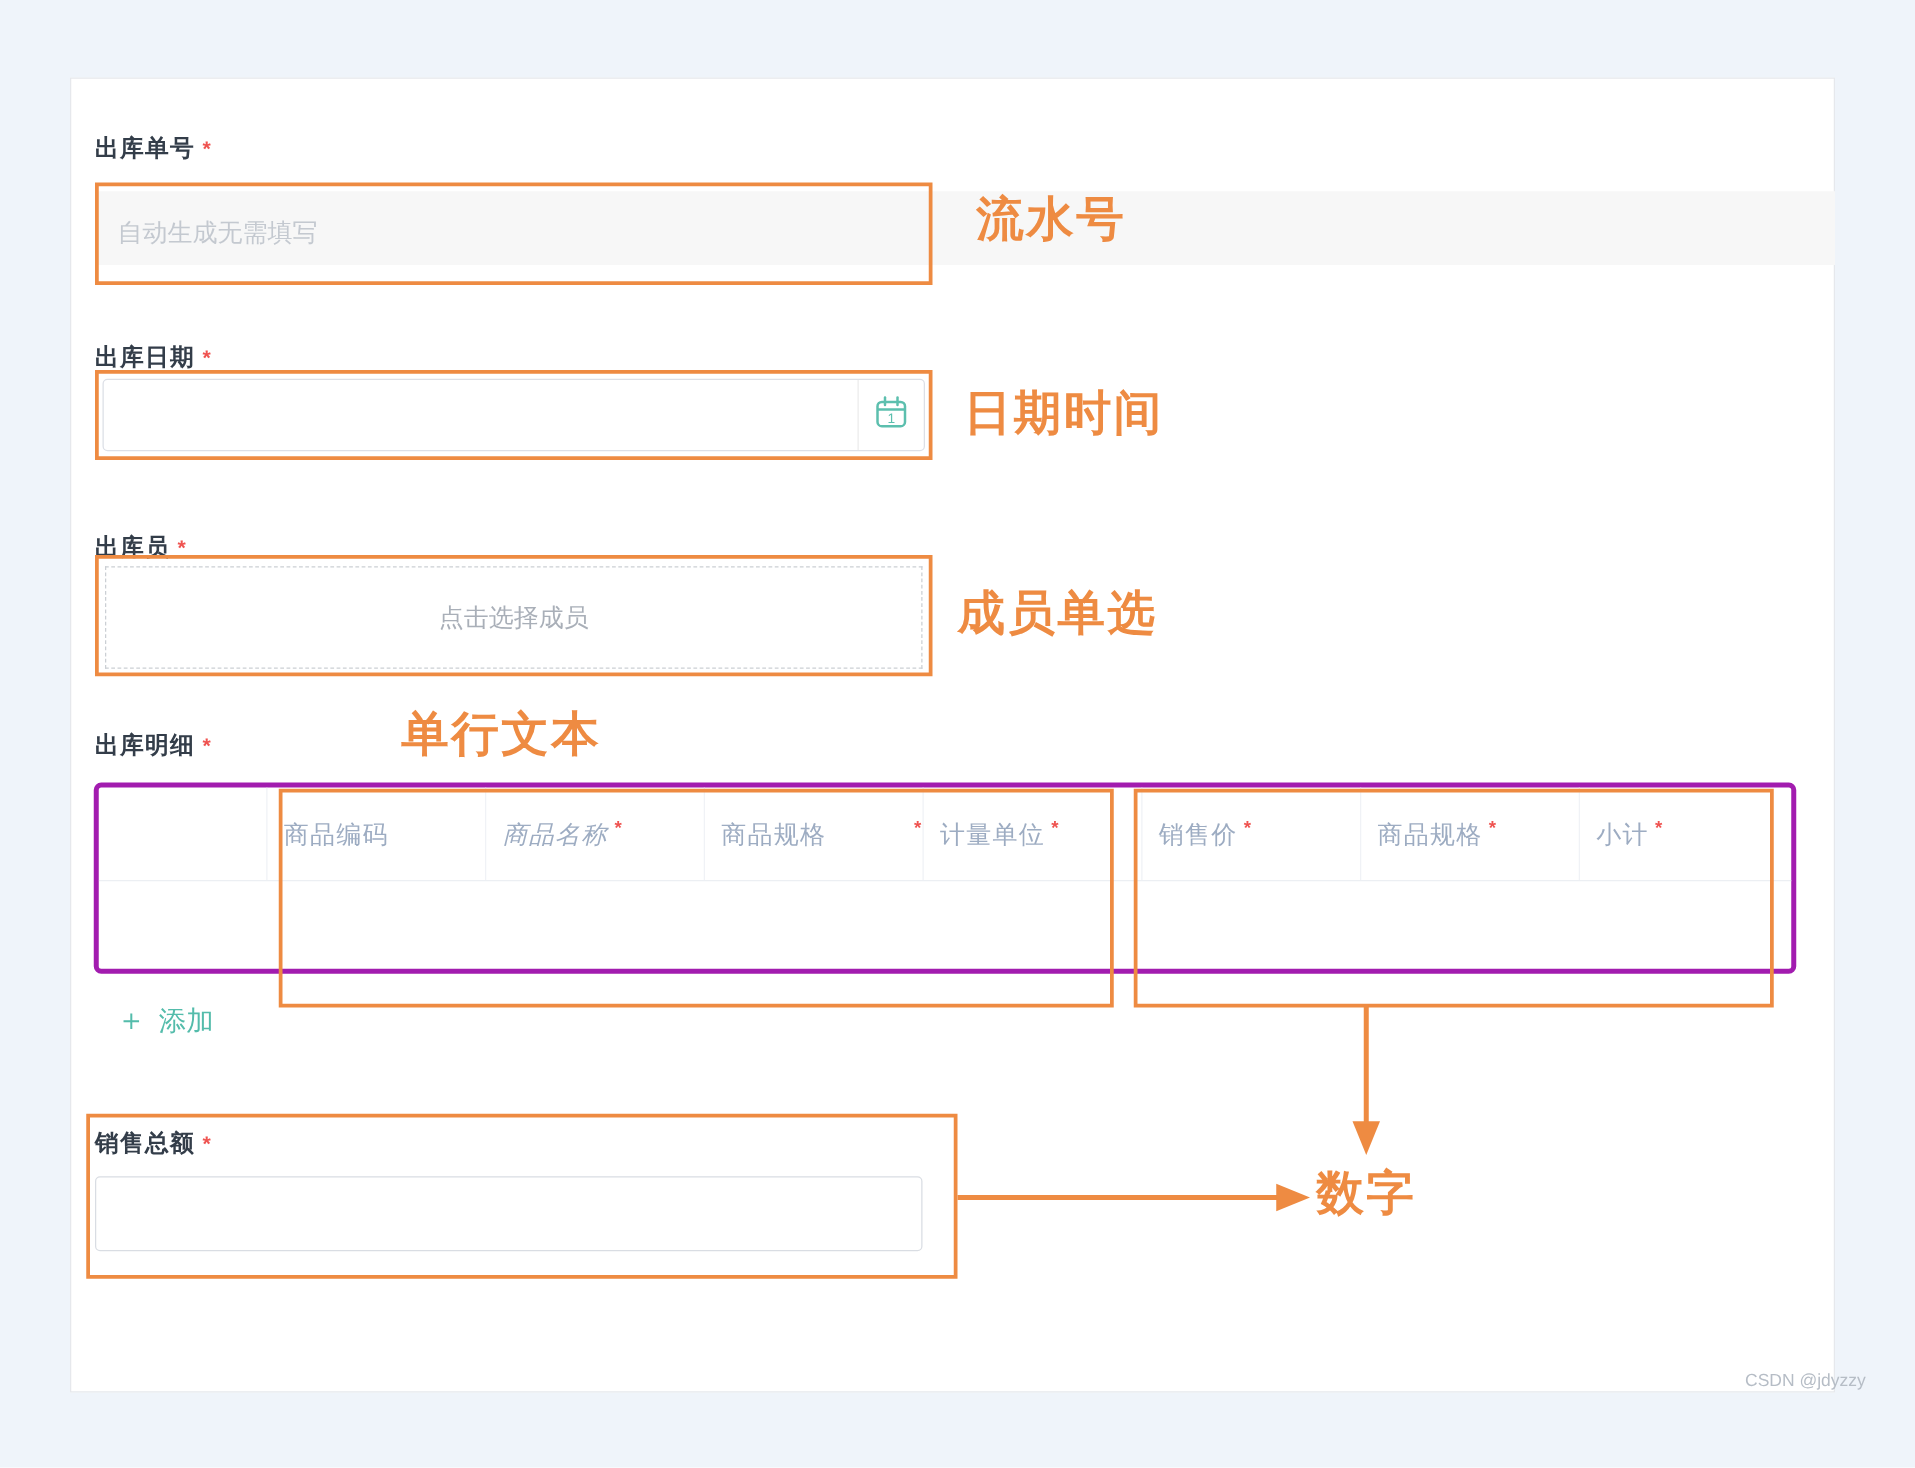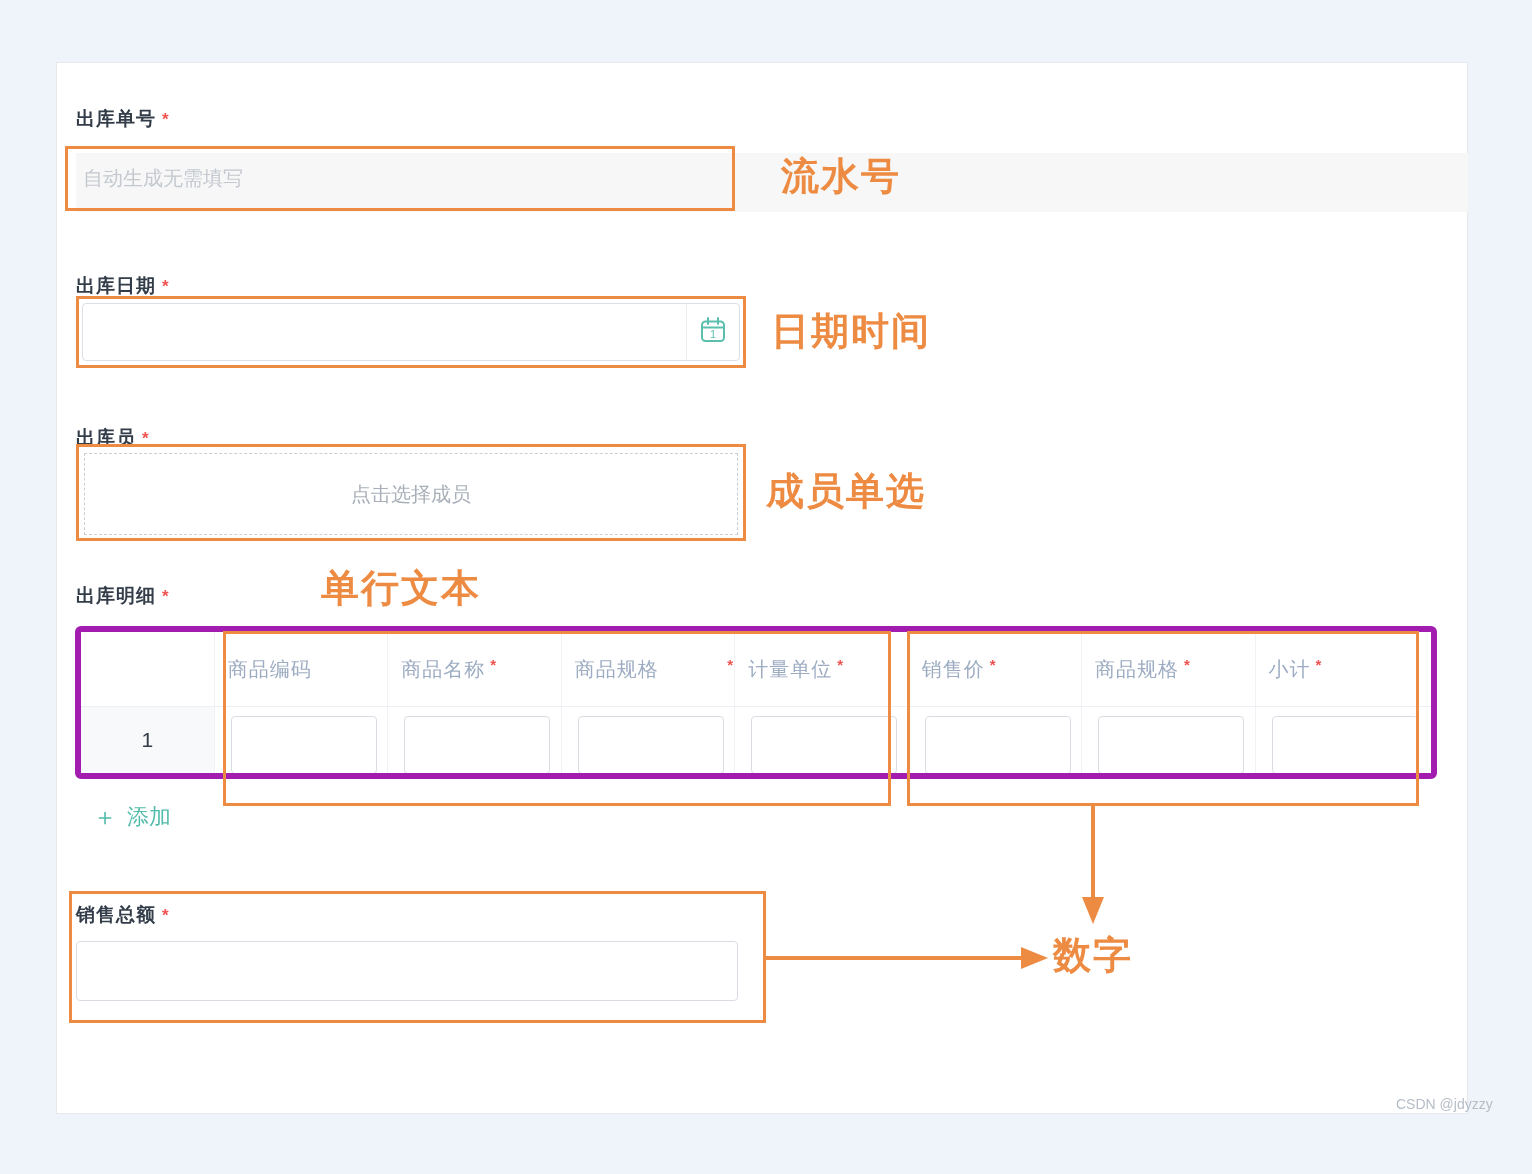--- a/index.html
+++ b/index.html
@@ -39,22 +39,22 @@
     display:flex;align-items:center;justify-content:center;
   }
   .member-box{
     position:absolute;left:5px;top:6px;width:654px;height:82px;
     border:1px dashed #cbcfd4;box-sizing:border-box;
     display:flex;align-items:center;justify-content:center;
     font-size:20px;color:#a9afb8;cursor:pointer;background:#fff;
   }
   .table{
     position:absolute;left:18px;top:563px;width:1362px;height:153px;
-    border:6px solid #a21caf;border-radius:6px;box-sizing:border-box;
-    background:#fff;display:flex;flex-direction:column;overflow:hidden;
+    border:4px solid #a21caf;border-radius:6px;box-sizing:border-box;
+    background:#fff;display:flex;overflow:hidden;
   }
   .thead{display:flex;height:75px;border-bottom:1px solid #eceff3;box-sizing:border-box;}
   .trow{display:flex;flex:1;}
   .th{
     box-sizing:border-box;border-right:1px solid #f0f2f6;
     display:flex;align-items:center;padding-left:13px;
     font-size:20px;color:#9dacc2;letter-spacing:1px;white-space:nowrap;
   }
   .th:last-child{border-right:none;}
   .threq{color:#ef5350;font-size:15px;font-weight:700;margin-left:5px;position:relative;top:-5px;}
@@ -96,21 +96,21 @@
 </style>
 </head>
 <body>
 
 <div class="card">
 
   <div class="label" style="left:19px;top:43px;">
     <span>出库单号</span><span class="req">*</span>
   </div>
   <div class="strip"></div>
-  <div class="hl" style="left:8px;top:83px;width:670px;height:65px;">
+  <div class="hl" style="left:19px;top:83px;width:670px;height:82px;">
     <input class="ph-input" readonly="" placeholder="自动生成无需填写" style="">
   </div>
   <div class="ann" style="left:724px;top:95px;font-family:Liberation Mono, monospace;">流水号</div>
 
   <div class="label" style="left:19px;top:197px;margin-top:13px;">
     <span>出库日期</span><span class="req">*</span>
   </div>
   <div class="hl" style="left:19px;top:233px;width:670px;height:72px;">
     <div class="date-box">
       <div class="date-icon-cell">
@@ -143,21 +143,21 @@
   </div>
   <div class="ann" style="left:264px;top:505px;">单行文本</div>
 
   <div class="table">
     <div class="thead">
       <div class="th" style="width:135px;"></div>
       <div class="th" style="width:175px;">
         <span>商品编码</span>
           <span class="threq"></span>
       </div>
-      <div class="th" style="width:175px;">
+      <div class="th" style="width:175px;font-style:italic;">
         <span>商品名称</span>
           <span class="threq">*</span>
       </div>
       <div class="th" style="width:175px;justify-content:space-between;">
         <span>商品规格</span>
           <span class="threq">*</span>
       </div>
       <div class="th" style="width:175px;">
         <span>计量单位</span>
           <span class="threq">*</span>

